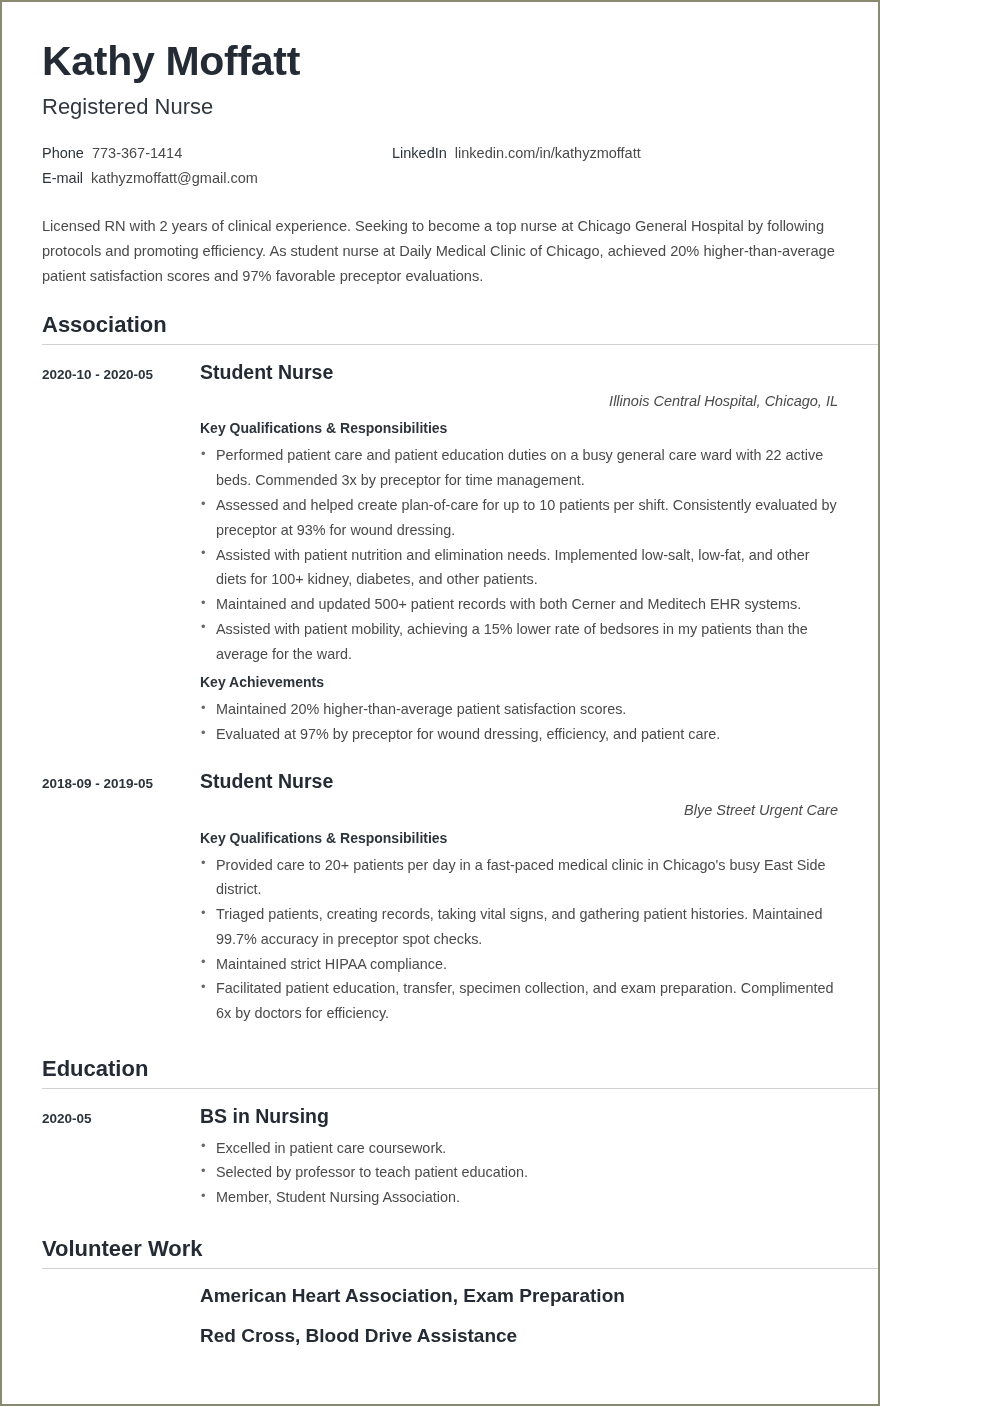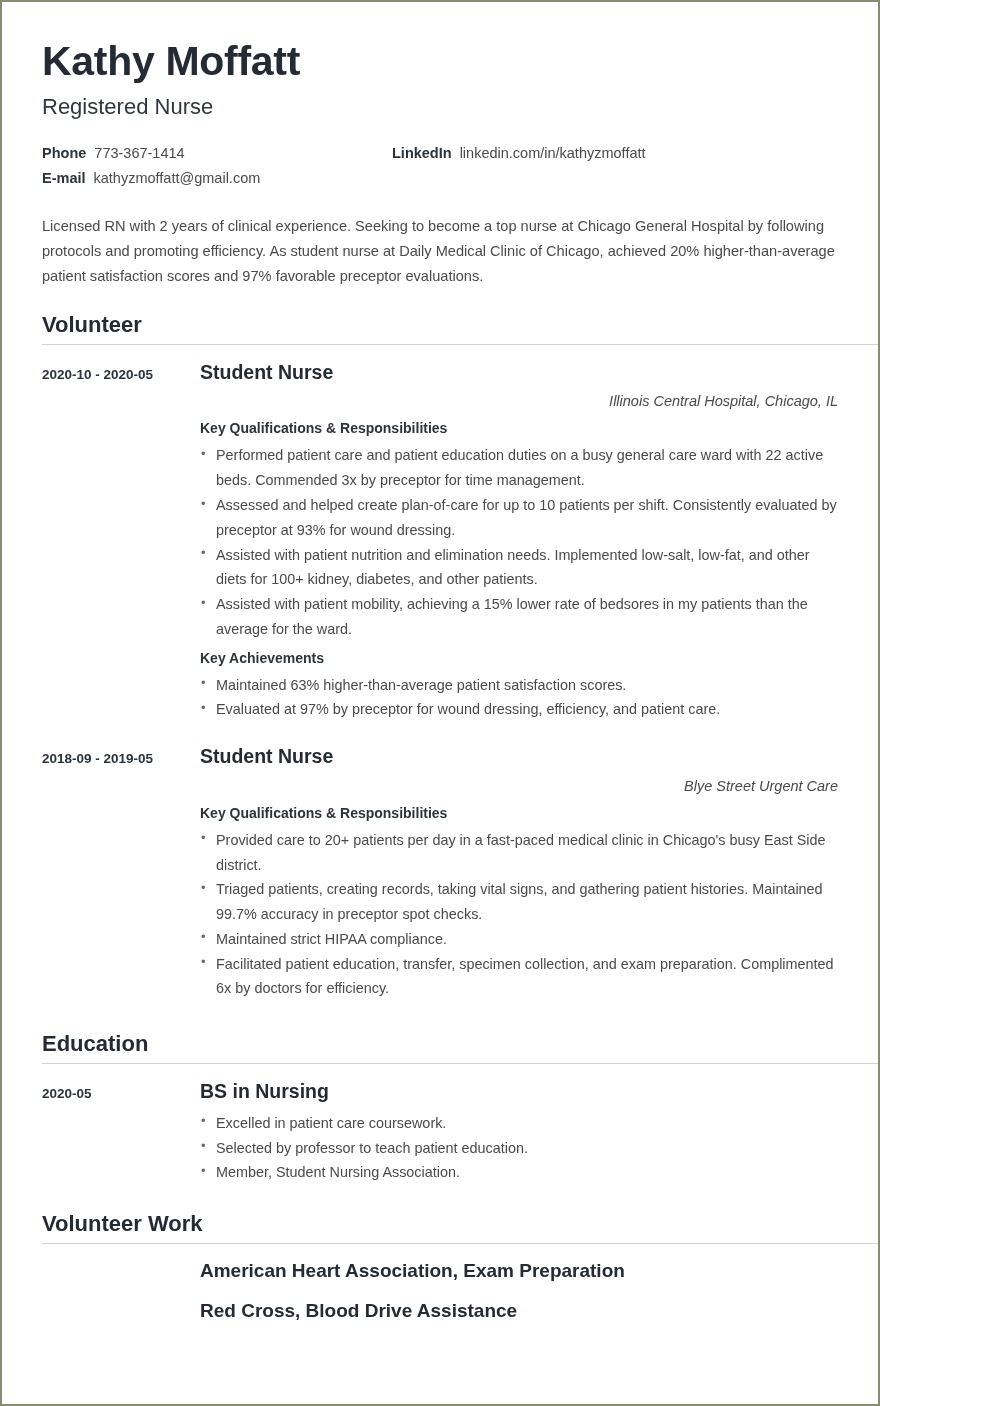--- a/index.html
+++ b/index.html
@@ -48,21 +48,21 @@
     align-items: baseline;
     margin-bottom: 9px;
   }
   .contact-cell {
     display: flex;
     align-items: baseline;
     font-size: 14.5px;
   }
   .contact-cell.left { width: 350px; flex: 0 0 350px; }
   .contact-label {
-    font-weight: bold;
+    font-weight: normal;
     color: #2c333b;
     margin-right: 8px;
     white-space: nowrap;
   }
   .contact-value {
     color: #4a4a4a;
   }
 
   .summary {
     font-size: 14.6px;
@@ -197,38 +197,39 @@
             <span class="contact-label">E-mail</span>
             <span class="contact-value">kathyzmoffatt@gmail.com</span>
           </div>
         </div>
       </div>
 
       <p class="summary">Licensed RN with 2 years of clinical experience. Seeking to become a top nurse at Chicago General Hospital by following protocols and promoting efficiency. As student nurse at Daily Medical Clinic of Chicago, achieved 20% higher-than-average patient satisfaction scores and 97% favorable preceptor evaluations.</p>
     </div>
 
     <div class="section">
-      <h2 class="section-title">Volunteer</h2>
+      <h2 class="section-title">Association</h2>
       <div class="section-rule"></div>
 
       <div class="entry">
         <div class="entry-date">2020-10 - 2020-05</div>
         <div class="entry-body">
           <div class="entry-role">Student Nurse</div>
           <div class="entry-org">Illinois Central Hospital, Chicago, IL</div>
           <div class="sub-heading">Key Qualifications &amp; Responsibilities</div>
           <ul class="bullets">
             <li>Performed patient care and patient education duties on a busy general care ward with 22 active beds. Commended 3x by preceptor for time management.</li>
             <li>Assessed and helped create plan-of-care for up to 10 patients per shift. Consistently evaluated by preceptor at 93% for wound dressing.</li>
             <li>Assisted with patient nutrition and elimination needs. Implemented low-salt, low-fat, and other diets for 100+ kidney, diabetes, and other patients.</li>
+            <li>Maintained and updated 500+ patient records with both Cerner and Meditech EHR systems.</li>
             <li>Assisted with patient mobility, achieving a 15% lower rate of bedsores in my patients than the average for the ward.</li>
           </ul>
           <div class="sub-heading">Key Achievements</div>
           <ul class="bullets">
-            <li>Maintained 63% higher-than-average patient satisfaction scores.</li>
+            <li>Maintained 20% higher-than-average patient satisfaction scores.</li>
             <li>Evaluated at 97% by preceptor for wound dressing, efficiency, and patient care.</li>
           </ul>
         </div>
       </div>
 
       <div class="spacer-exp2"></div>
 
       <div class="entry">
         <div class="entry-date">2018-09 - 2019-05</div>
         <div class="entry-body">

